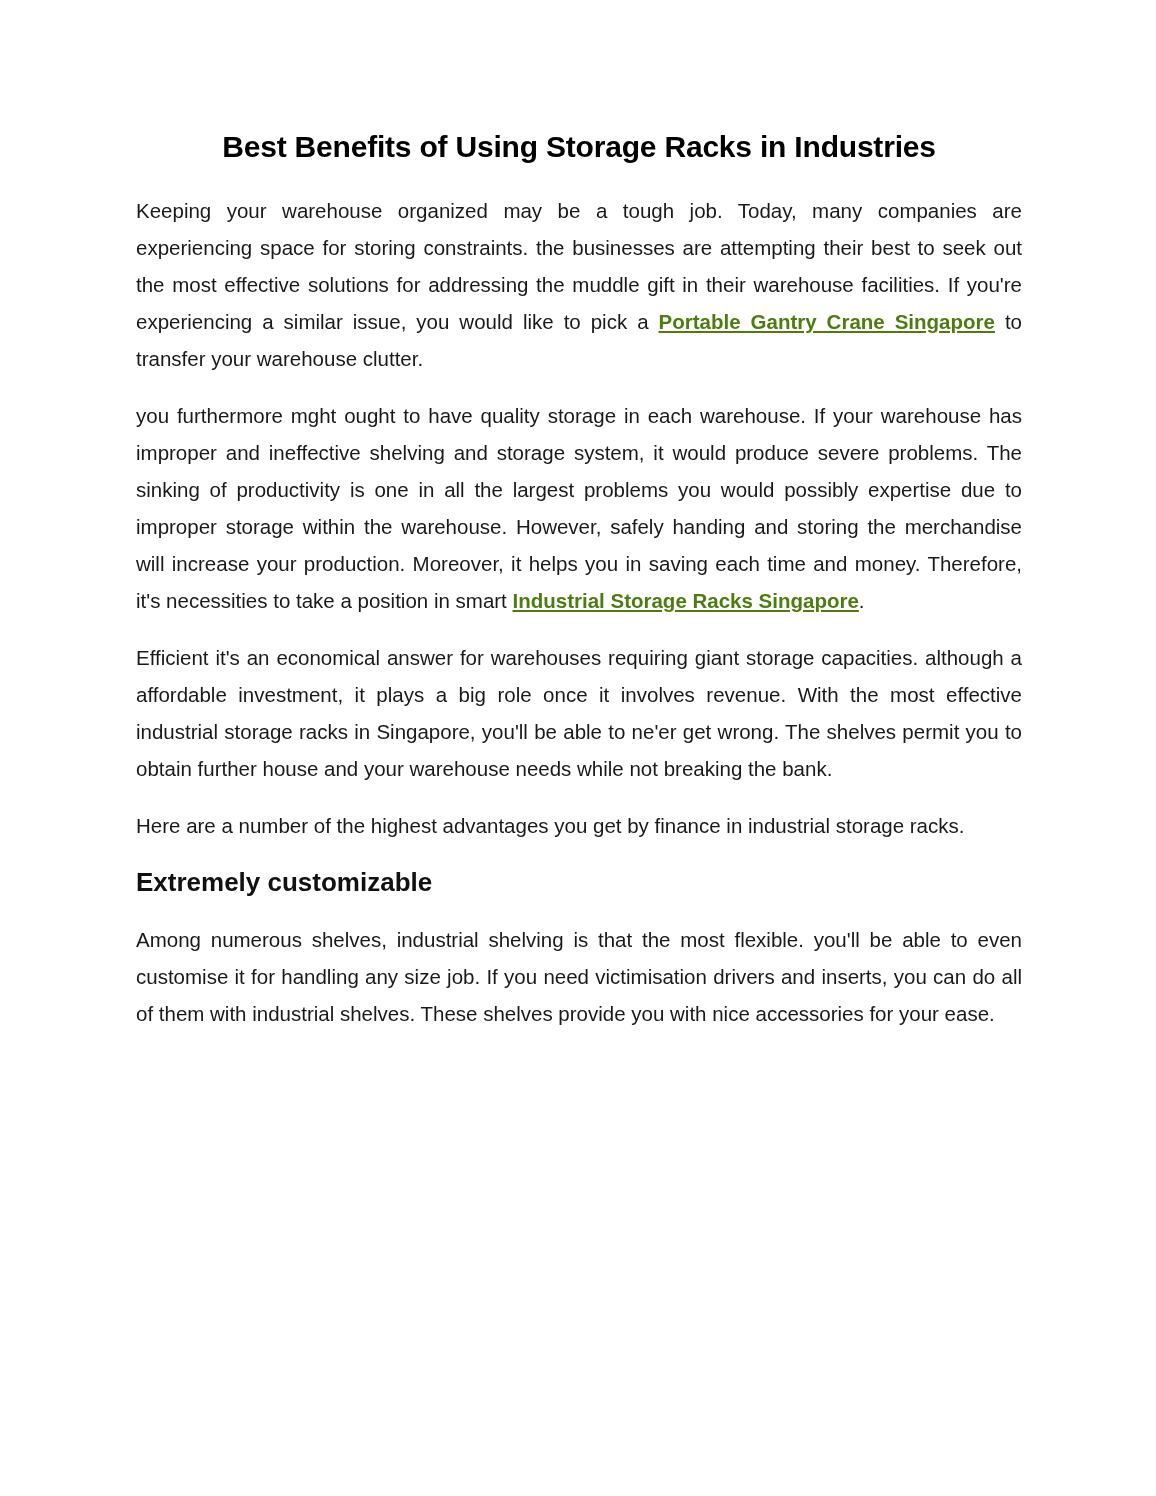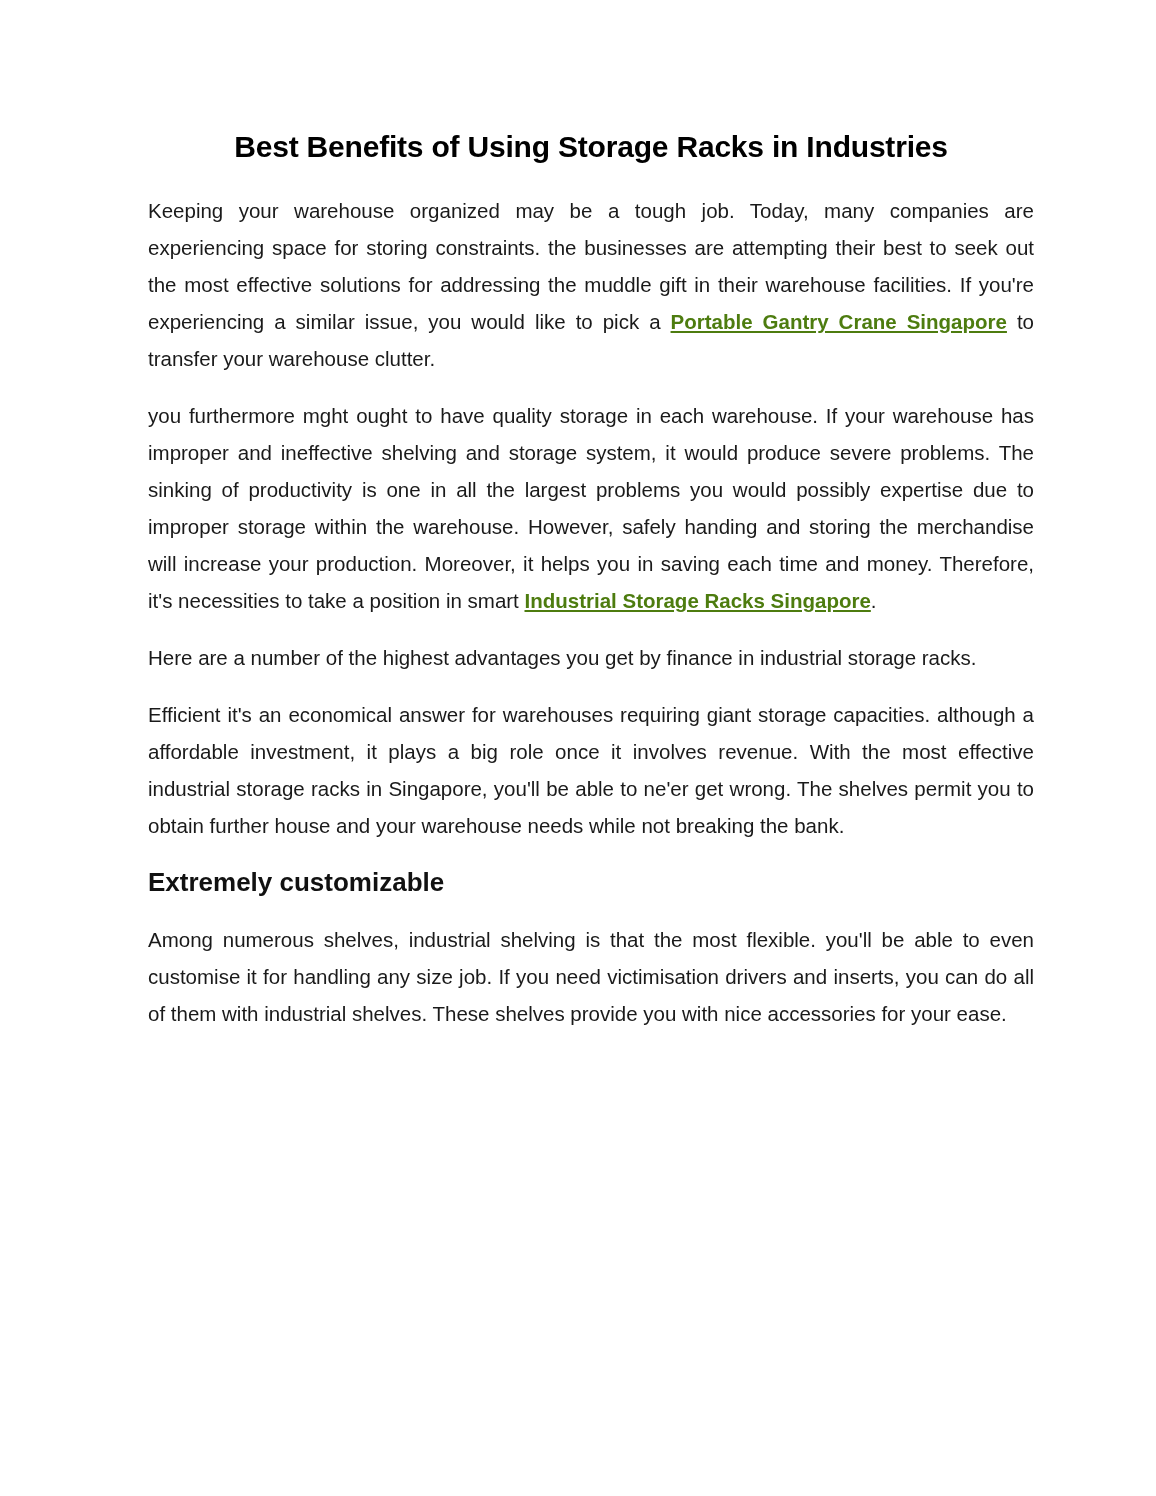--- a/index.html
+++ b/index.html
@@ -17,21 +17,20 @@
     background: #ffffff;
     box-sizing: border-box;
     overflow: hidden;
   }
 
   .content {
     position: absolute;
     left: 136px;
     top: 128px;
     width: 886px;
-    margin-left: 12px;
   }
 
   .doc-title {
     font-family: "Liberation Sans", "DejaVu Sans", sans-serif;
     font-weight: bold;
     font-size: 30px;
     line-height: 38px;
     color: #000000;
     text-align: center;
     letter-spacing: -0.2px;
@@ -80,23 +79,23 @@
 
 <div class="page">
   <div class="content">
 
     <h1 class="doc-title">Best Benefits of Using Storage Racks in Industries</h1>
 
     <p class="body-text"><span>Keeping your warehouse organized may be a tough job. Today, many companies are experiencing space for storing constraints. the businesses are attempting their best to seek out the most effective solutions for addressing the muddle gift in their warehouse facilities. If you're experiencing a similar issue, you would like to pick a </span><a class="doc-link" href="#">Portable Gantry Crane Singapore</a><span> to transfer your warehouse clutter.</span></p>
 
     <p class="body-text"><span>you furthermore mght ought to have quality storage in each warehouse. If your warehouse has improper and ineffective shelving and storage system, it would produce severe problems. The sinking of productivity is one in all the largest problems you would possibly expertise due to improper storage within the warehouse. However, safely handing and storing the merchandise will increase your production. Moreover, it helps you in saving each time and money. Therefore, it's necessities to take a position in smart </span><a class="doc-link" href="#">Industrial Storage Racks Singapore</a><span class="tail-period">.</span></p>
 
+    <p class="body-text">Efficient it's an economical answer for warehouses requiring giant storage capacities. although a affordable investment, it plays a big role once it involves revenue. With the most effective industrial storage racks in Singapore, you'll be able to ne'er get wrong. The shelves permit you to obtain further house and your warehouse needs while not breaking the bank.</p>
+
     <p class="body-text">Here are a number of the highest advantages you get by finance in industrial storage racks.</p>
-
-    <p class="body-text">Efficient it's an economical answer for warehouses requiring giant storage capacities. although a affordable investment, it plays a big role once it involves revenue. With the most effective industrial storage racks in Singapore, you'll be able to ne'er get wrong. The shelves permit you to obtain further house and your warehouse needs while not breaking the bank.</p>
 
     <h2 class="sub-heading">Extremely customizable</h2>
 
     <p class="body-text">Among numerous shelves, industrial shelving is that the most flexible. you'll be able to even customise it for handling any size job. If you need victimisation drivers and inserts, you can do all of them with industrial shelves. These shelves provide you with nice accessories for your ease.</p>
 
 
   </div>
 </div>
 
 </body></html>

